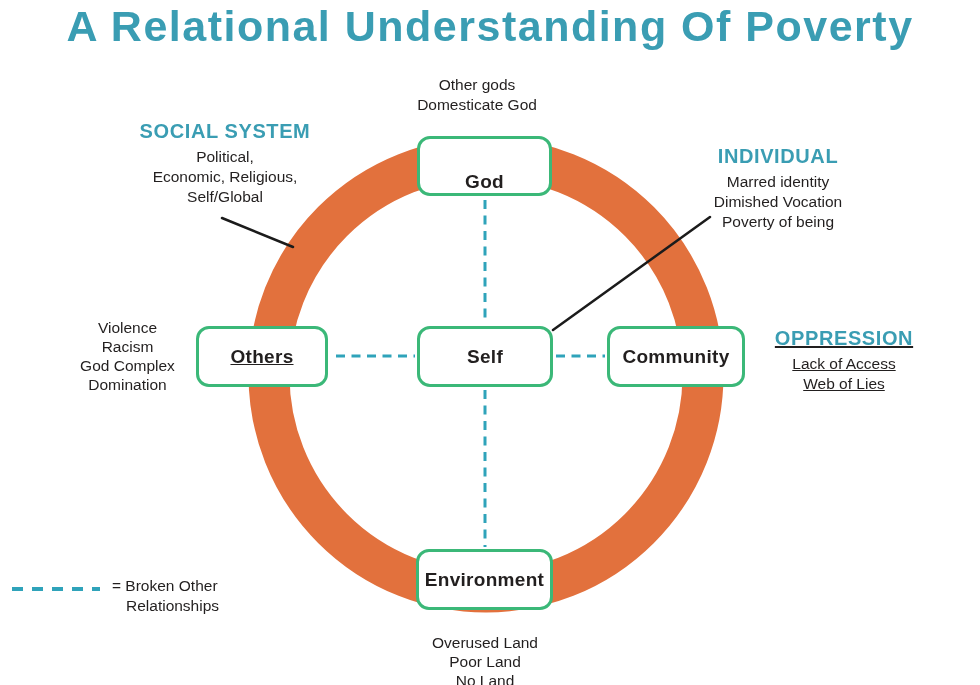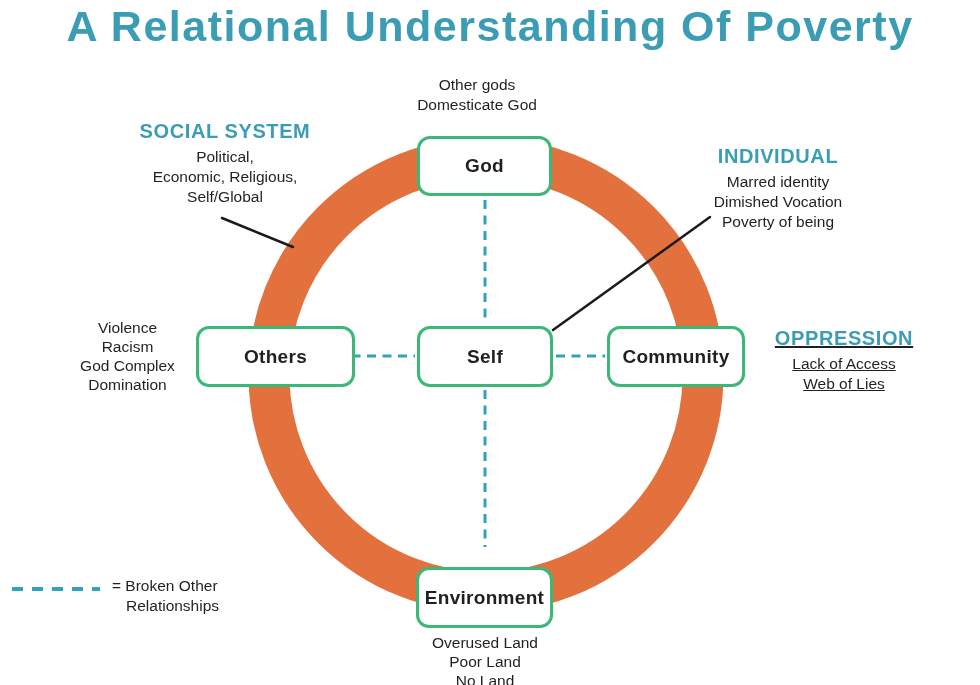--- a/index.html
+++ b/index.html
@@ -36,25 +36,25 @@
   .node{
     position:absolute;
     background:#ffffff;
     border:3px solid var(--green);
     border-radius:13px;
     display:flex;align-items:center;justify-content:center;
     font-size:19px;font-weight:bold;color:var(--ink);
     letter-spacing:.3px;
     z-index:2;
   }
-  .node-god{left:417px;top:136px;width:135px;height:60px;}
-  .node-others{left:196px;top:326px;width:159px;height:61px;}
+  .node-god{left:417px;top:136px;width:135px;height:60px;align-items:flex-end;}
+  .node-others{left:196px;top:326px;width:132px;height:61px;text-decoration:underline;}
   .node-self{left:417px;top:326px;width:136px;height:61px;}
   .node-community{left:607px;top:326px;width:138px;height:61px;}
-  .node-environment{left:416px;top:567px;width:137px;height:61px;}
+  .node-environment{left:416px;top:549px;width:137px;height:61px;}
   .note{
     position:absolute;
     text-align:center;
     font-size:15.5px;line-height:20px;color:var(--ink);
     z-index:2;
   }
   .callout-heading{
     font-size:20px;font-weight:bold;letter-spacing:.6px;
     color:var(--teal);
     margin-bottom:6px;

